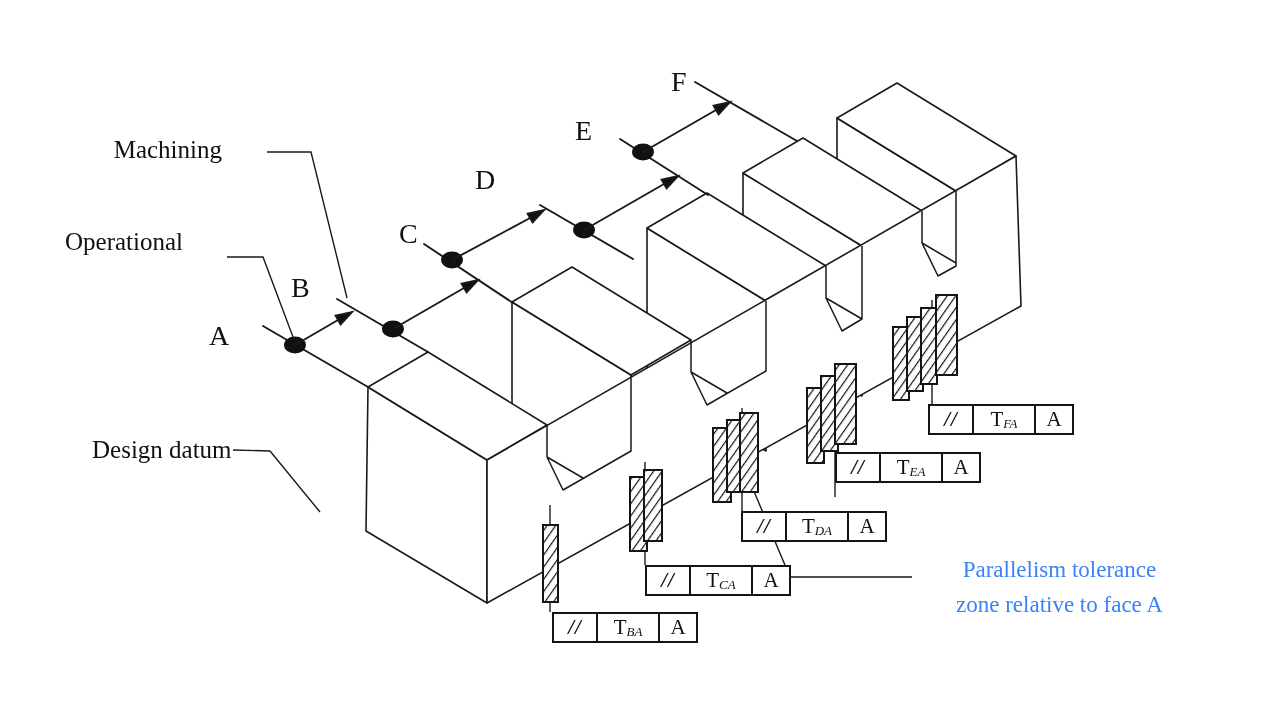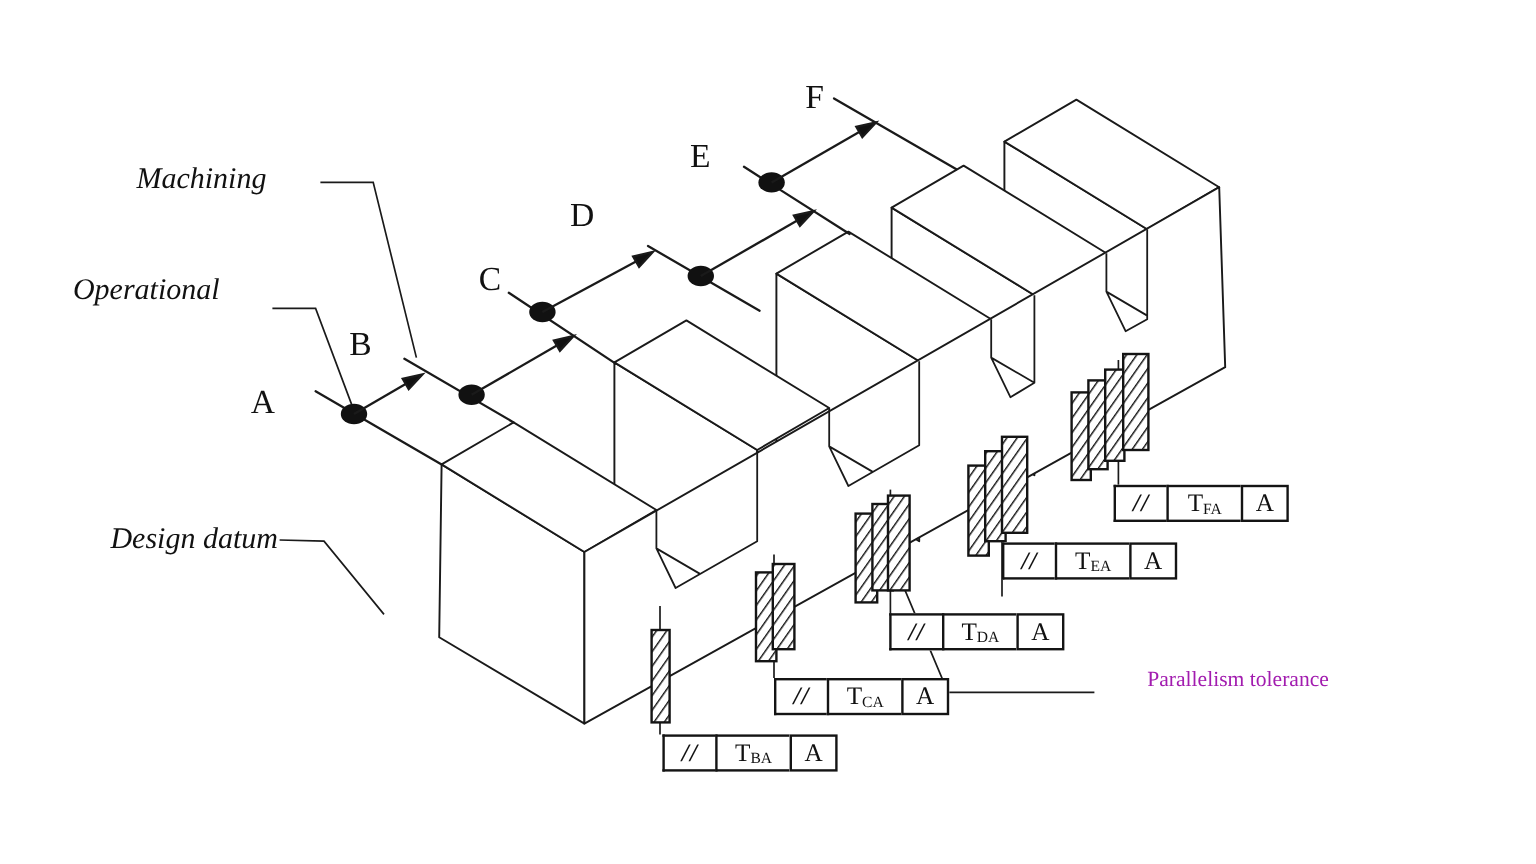--- a/index.html
+++ b/index.html
@@ -1,35 +1,35 @@
 <!DOCTYPE html>
 <html><head>
 <meta charset="utf-8">
 <style>
   html,body{margin:0;padding:0;background:#ffffff;}
   .stage{
     position:relative;width:1280px;height:720px;background:#ffffff;overflow:hidden;
     font-family:"Liberation Serif", serif;color:#111;
   }
   .stage svg{position:absolute;left:0;top:0;}
-  .lbl{position:absolute;font-size:25px;line-height:1.25;color:#111;white-space:nowrap;font-style:italic;}
+  .lbl{position:absolute;font-size:25px;line-height:1.25;color:#111;white-space:nowrap;}
   .lbl.right{text-align:right;}
   .datum-letter{position:absolute;font-size:28px;color:#111;}
-  .note{position:absolute;font-size:18px;line-height:1.5;color:#a21caf;text-align:center;}
+  .note{position:absolute;font-size:23px;line-height:1.5;color:#3b82f6;text-align:center;}
   .fcf{position:absolute;display:flex;box-sizing:border-box;background:#fff;}
   .fcf .cell{
     display:flex;align-items:center;justify-content:center;
     border:2px solid #141414;border-right:none;box-sizing:border-box;
     font-size:21px;height:31px;background:#fff;
   }
   .fcf .cell:last-child{border-right:2px solid #141414;}
   .fcf .sym{width:44px;font-style:italic;font-weight:bold;letter-spacing:1px;}
   .fcf .tol{width:62px;}
   .fcf .dat{width:40px;}
-  .fcf sub{font-size:13px;line-height:1;transform:translateY(4px);}
+  .fcf sub{font-size:13px;line-height:1;transform:translateY(4px);font-style:italic;}
 </style>
 </head>
 <body>
 
 <div class="stage">
 
   <svg width="1280" height="720" viewBox="0 0 1280 720">
     <defs>
       <pattern id="hatch" width="7" height="7" patternUnits="userSpaceOnUse" patternTransform="rotate(35)">
         <rect width="7" height="7" fill="#ffffff"></rect>
@@ -136,20 +136,21 @@
   </div>
 
   <div class="lbl right" style="left:20px;top:226px;width:163px;">
     <div>Operational</div>
   </div>
 
   <div class="lbl" style="left:44px;top:434px;margin-left:48px;">Design datum</div>
 
   <div class="note" style="left:956px;top:553px;">
     <div>Parallelism tolerance</div>
+    <div>zone relative to face A</div>
   </div>
 
   <div class="datum-letter" style="left:209px;top:320px;">A</div>
   <div class="datum-letter" style="left:291px;top:272px;">B</div>
   <div class="datum-letter" style="left:399px;top:218px;">C</div>
   <div class="datum-letter" style="left:475px;top:164px;">D</div>
   <div class="datum-letter" style="left:575px;top:115px;">E</div>
   <div class="datum-letter" style="left:671px;top:66px;">F</div>
 
   <div class="fcf" style="left:552px;top:612px;">

